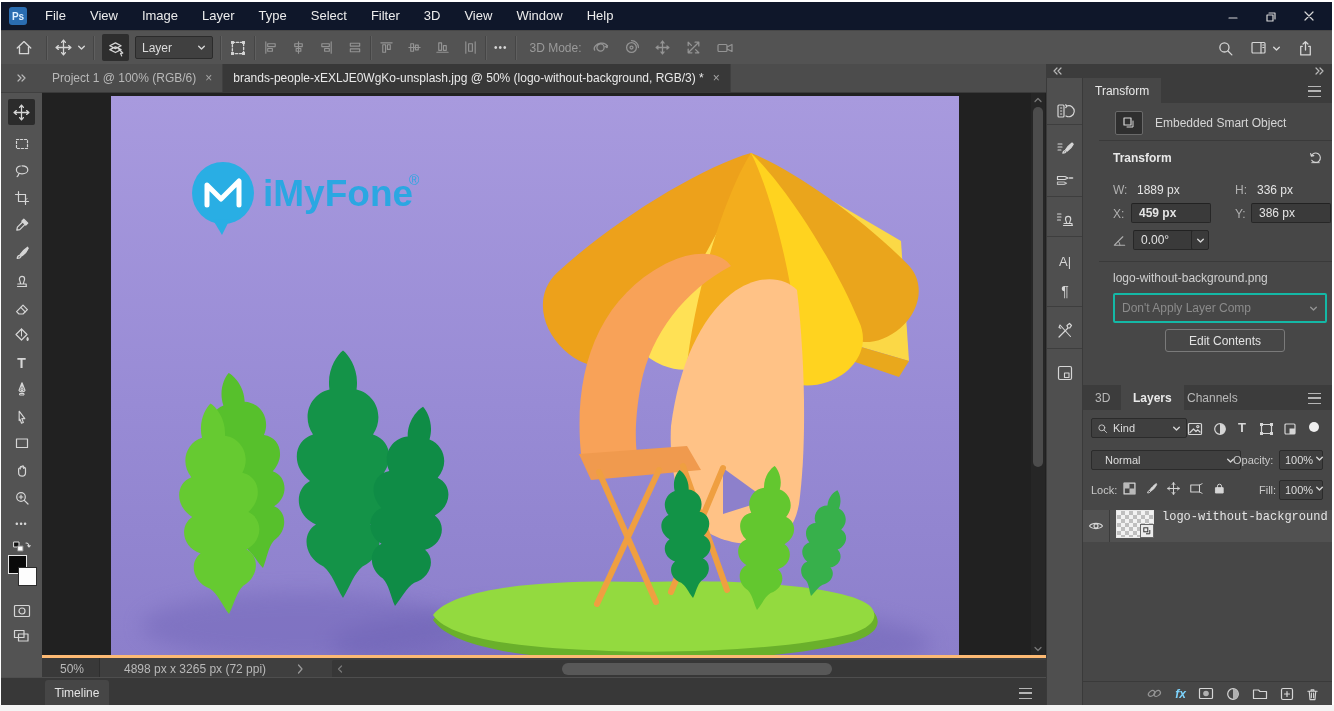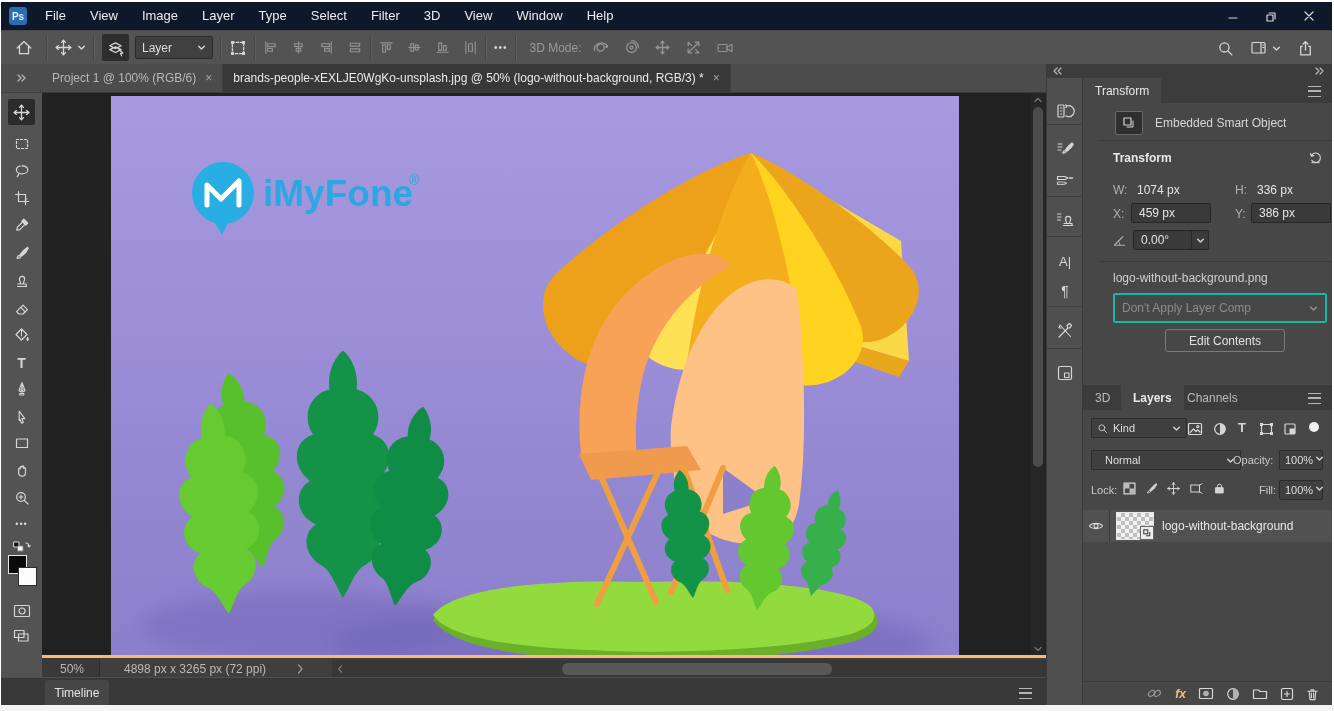--- a/index.html
+++ b/index.html
@@ -61,35 +61,35 @@
   .plabel{color:#b0b0b0;font-size:12px;}
   .pvalue{color:#e4e4e4;font-size:12px;}
   .pinput{background:#3a3a3a;border:1px solid #272727;border-top-color:#222;border-radius:2px;height:18px;
     color:#e4e4e4;font-size:12px;display:flex;align-items:center;padding:0 7px;}
   .disabled-dd{border:2px solid #14b8a6;border-radius:2px;height:18px;color:#8b8b8b;font-size:12px;
     display:flex;align-items:center;padding:4px 7px;justify-content:space-between;}
   .btn{background:#474747;border:1px solid #7a7a7a;border-radius:3px;color:#e2e2e2;font-size:12px;
     display:flex;align-items:center;justify-content:center;}
   .minibox{background:#3f3f3f;border:1px solid #2b2b2b;border-radius:2px;height:18px;color:#dedede;font-size:11px;
     display:flex;align-items:center;padding:0 5px;}
-  .layer-row{position:absolute;left:0;width:250px;height:32px;display:flex;align-items:center;}
+  .layer-row{position:absolute;left:0;width:250px;height:32px;display:flex;align-items:flex-start;font-family:Liberation Mono, monospace;}
   .layer-row.sel{background:#515151;}
   .eyecol{width:26px;display:flex;justify-content:center;border-right:1px solid #3c3c3c;height:32px;align-items:center;}
   .thumb{width:38px;height:28px;margin-left:6px;box-sizing:border-box;position:relative;flex:none;}
   .checker{background-image:
       linear-gradient(45deg,#bfbfbf 25%,transparent 25%,transparent 75%,#bfbfbf 75%),
       linear-gradient(45deg,#bfbfbf 25%,#f2f2f2 25%,#f2f2f2 75%,#bfbfbf 75%);
     background-size:8px 8px;background-position:0 0,4px 4px;background-color:#f2f2f2;}
   .so-badge{position:absolute;right:-1px;bottom:-1px;width:12px;height:12px;background:#ececec;border:1px solid #666;
     display:flex;align-items:center;justify-content:center;}
   .layer-name{margin-left:8px;font-size:12px;color:#e6e6e6;white-space:nowrap;}
   .lp-bottom{position:absolute;left:0;bottom:0;width:250px;height:24px;border-top:1px solid #3a3a3a;
     display:flex;align-items:center;justify-content:flex-end;gap:12px;padding-right:14px;box-sizing:border-box;color:#b0b0b0;}
   .scroll-slim{position:absolute;width:8px;border-radius:4px;background:#5a5a5a;}
-  .fxtext{font-size:12px;font-style:italic;color:#fdba74;font-weight:bold;}
+  .fxtext{font-size:12px;font-style:italic;color:#7dd3fc;font-weight:bold;}
   .bottom-strip{position:absolute;left:0;top:705px;width:1334px;height:6px;background:#f4f4f4;}
 </style>
 </head>
 <body>
 
 <div class="window">
 
   <div class="abs menubar row">
     <div class="ps-badge">Ps</div>
     <div class="menu-item">File</div>
@@ -564,26 +564,26 @@
         <span style="margin-left:12px;font-size:12px;color:#d6d6d6;">Embedded Smart Object</span>
       </div>
       <div class="abs" style="left:0;top:37px;width:250px;height:1px;background:#3a3a3a;"></div>
       <div class="abs" style="left:14px;top:48px;font-size:12px;font-weight:bold;color:#e8e8e8;">Transform</div>
       <svg class="ic" width="15" height="15" viewBox="0 0 16 16" style="position:absolute;right:26px;top:47px;">
           <path d="M3.5 6.5 A5 5 0 1 1 4 11 M3.5 6.5 L2.8 3.8 M3.5 6.5 L6.2 6"></path>
           <path d="M4 13.5 H12" stroke-width="1"></path>
         </svg>
 
       <div class="abs plabel" style="left:14px;top:80px;">W:</div>
-      <div class="abs pvalue" style="left:38px;top:80px;">1074 px</div>
+      <div class="abs pvalue" style="left:38px;top:80px;">1889 px</div>
       <div class="abs plabel" style="left:136px;top:80px;">H:</div>
       <div class="abs pvalue" style="left:158px;top:80px;">336 px</div>
 
       <div class="abs plabel" style="left:14px;top:104px;">X:</div>
-      <div class="abs pinput" style="left:32px;top:100px;width:64px;">459 px</div>
+      <div class="abs pinput" style="left:32px;top:100px;width:64px;font-weight:bold;">459 px</div>
       <div class="abs plabel" style="left:136px;top:104px;">Y:</div>
       <div class="abs pinput" style="left:152px;top:100px;width:64px;">386 px</div>
 
       <svg class="ic" width="15" height="15" viewBox="0 0 16 16" style="position:absolute;left:13px;top:130px;stroke:#b0b0b0;">
           <path d="M2.5 13 H13.5 M2.5 13 L11.5 4"></path>
           <path d="M8.5 13 A6 6 0 0 0 6.8 8.8" stroke-width="1"></path>
         </svg>
       <div class="abs pinput" style="left:34px;top:127px;width:52px;">0.00°</div>
       <div class="abs" style="left:92px;top:127px;width:18px;height:20px;background:#3a3a3a;border:1px solid #272727;border-radius:2px;box-sizing:border-box;display:flex;align-items:center;justify-content:center;">
         <svg class="ic" width="9" height="9" viewBox="0 0 8 8">

